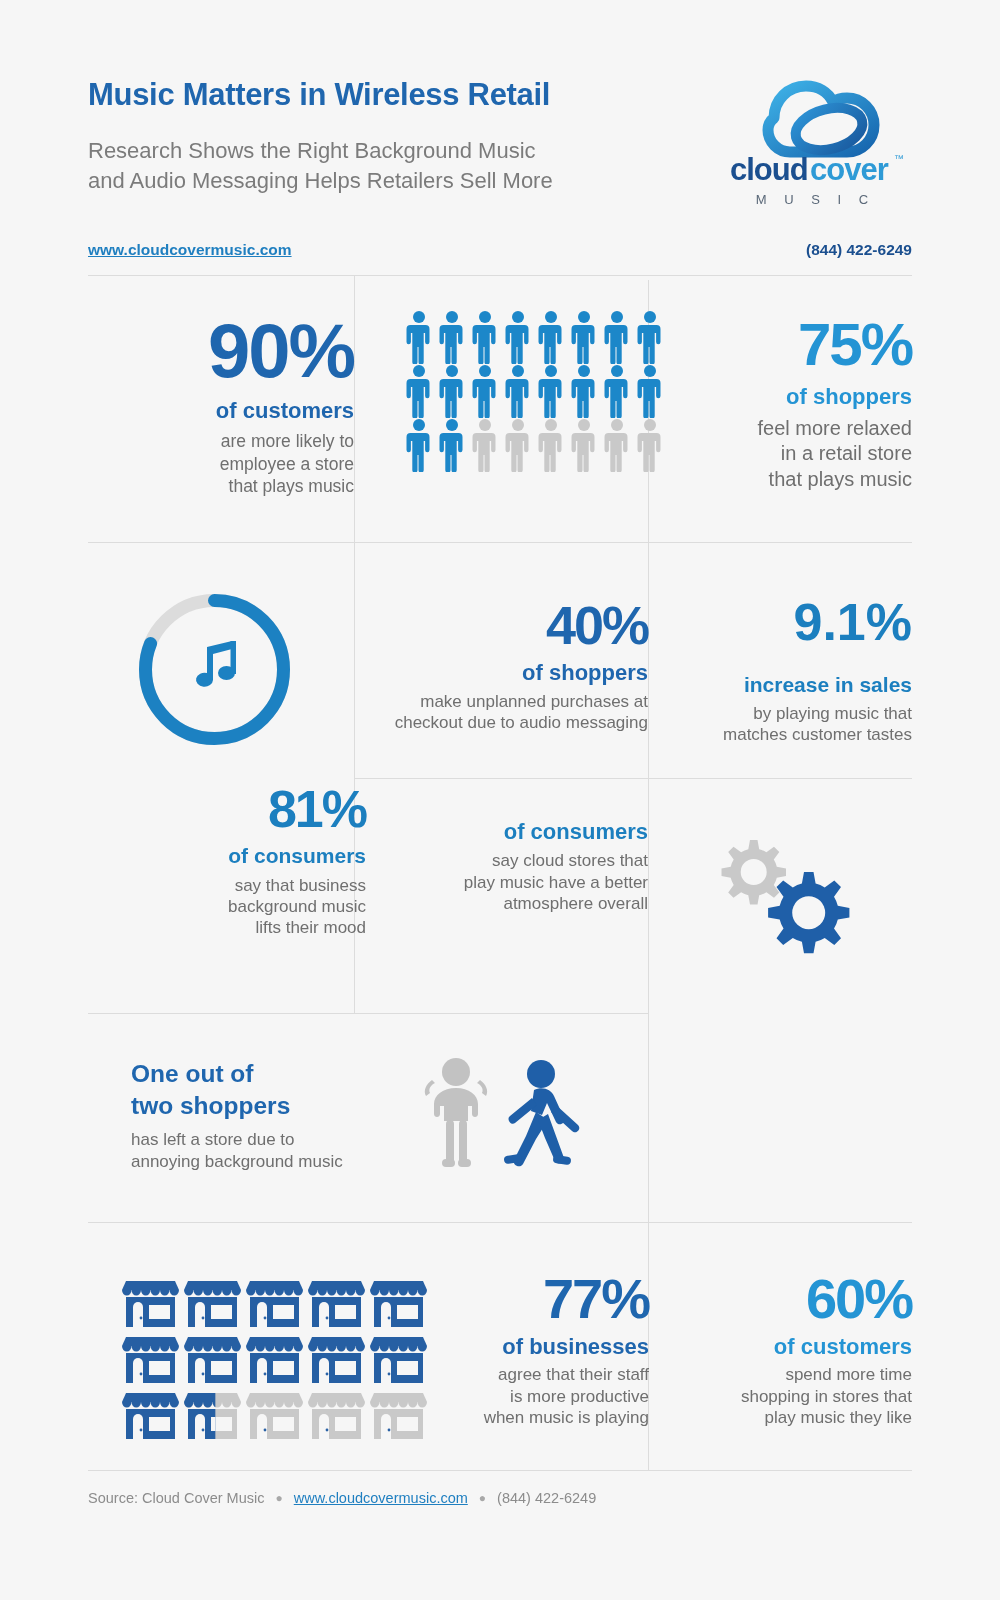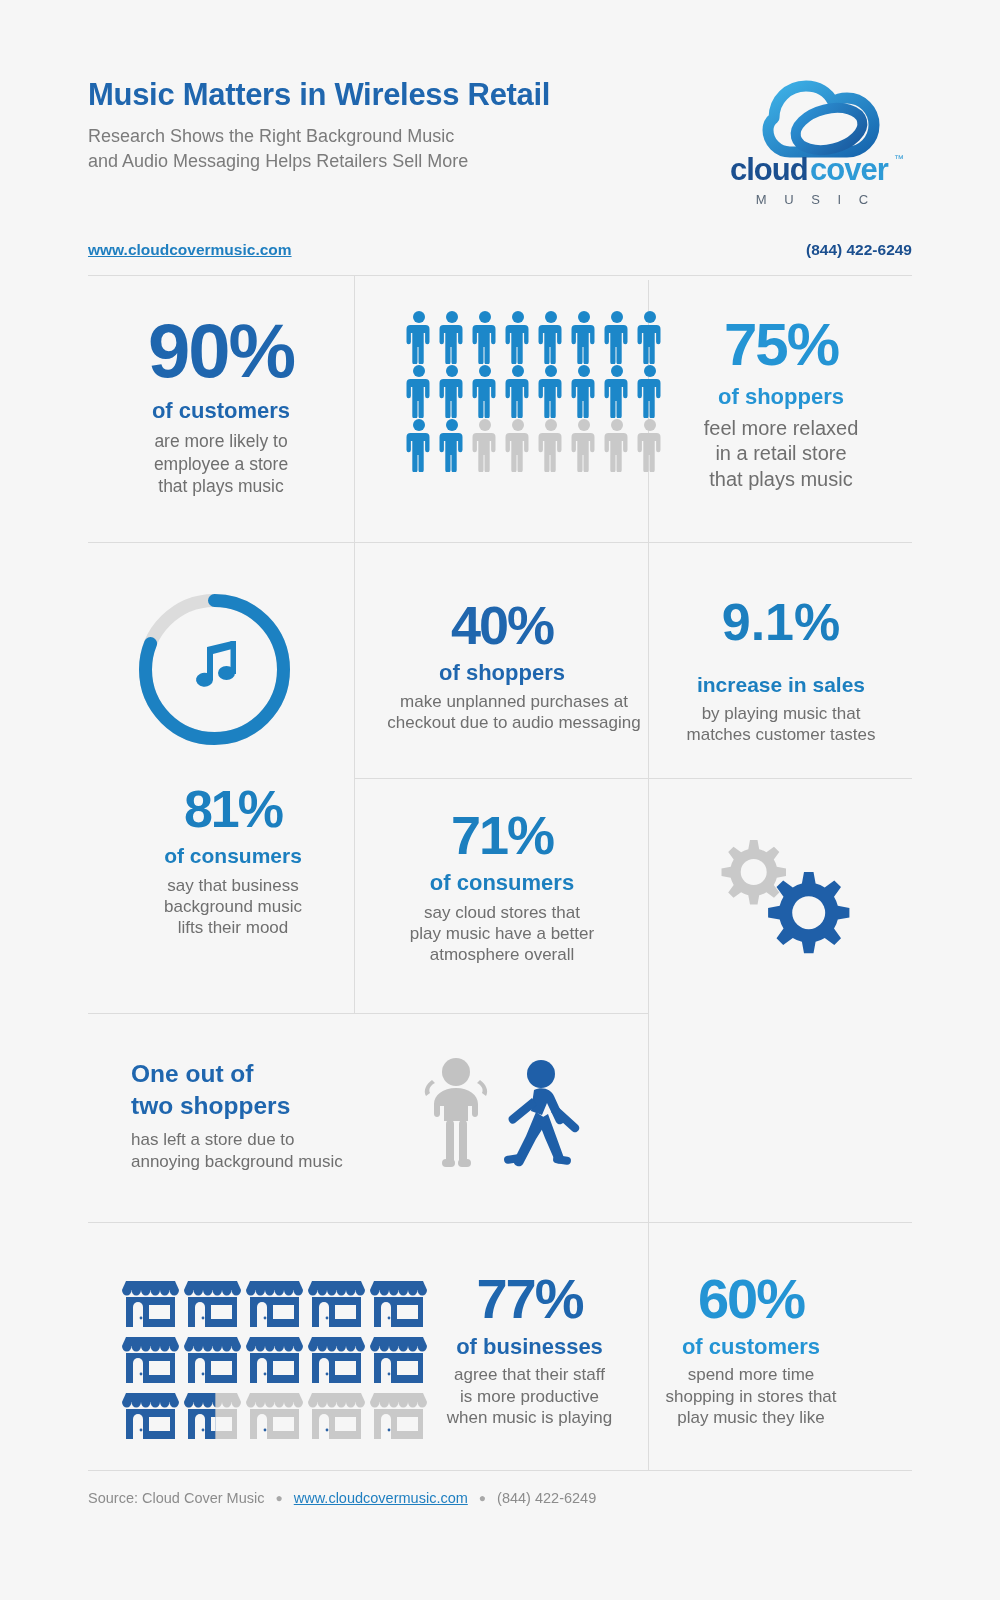--- a/index.html
+++ b/index.html
@@ -28,22 +28,22 @@
     height: 190px;
   }
   .title {
     font-size: 31px;
     font-weight: bold;
     color: #1f66ae;
     letter-spacing: -0.3px;
     line-height: 1.1;
   }
   .subtitle {
-    margin-top: 12px;
-    font-size: 18px;
+    margin-top: 24px;
+    font-size: 22px;
     color: #7b7b7b;
     line-height: 1.38;
     font-weight: 400;
   }
   .header-url {
     position: absolute;
     left: 0;
     top: 163px;
     font-size: 15.5px;
     font-weight: bold;
@@ -102,21 +102,21 @@
   }
   .desc {
     color: #6f6f6f;
     line-height: 1.26;
   }
 
   .c-dark { color: #1f66ae; }
   .c-mid  { color: #1c7fbf; }
   .c-light{ color: #2494d4; }
 
-  .tc { text-align: center; }
+  .tc { text-align: right; }
 
   
   .people {
     position: absolute;
     display: grid;
     grid-template-columns: repeat(8, 30px);
     grid-template-rows: repeat(3, 54px);
     column-gap: 3px;
     row-gap: 0px;
   }
@@ -365,21 +365,20 @@
   <div class="cell tc" style="left:650px; top:598px; width:262px;">
     <div class="big-num c-mid" style="font-size:52px; letter-spacing:0px;">9.1%</div>
     <div class="sub-lead c-mid" style="font-size:21px; margin-top:26px;">increase in sales</div>
     <div class="desc" style="font-size:17px; margin-top:5px;">
       <div>by playing music that</div>
       <div>matches customer tastes</div>
     </div>
   </div>
 
   <div class="cell tc" style="left:356px; top:810px; width:292px;">
-    <div class="big-num c-mid" style="font-size:54px;">71%</div>
     <div class="sub-lead c-mid" style="font-size:22px; margin-top:9px;">of consumers</div>
     <div class="desc" style="font-size:17px; margin-top:6px;">
       <div>say cloud stores that</div>
       <div>play music have a better</div>
       <div>atmosphere overall</div>
     </div>
   </div>
 
   <div class="cell" style="left:688px; top:832px;">
     <svg width="180" height="135" viewBox="0 0 180 135">
@@ -746,21 +745,21 @@
   <div class="cell tc" style="left:410px; top:1272px; width:239px;">
     <div class="big-num c-dark" style="font-size:56px;">77%</div>
     <div class="sub-lead c-dark" style="font-size:22px; margin-top:9px;">of businesses</div>
     <div class="desc" style="font-size:17px; margin-top:5px;">
       <div>agree that their staff</div>
       <div>is more productive</div>
       <div>when music is playing</div>
     </div>
   </div>
 
-  <div class="cell tc" style="left:620px; top:1272px; width:262px;">
+  <div class="cell tc" style="left:650px; top:1272px; width:262px;">
     <div class="big-num c-light" style="font-size:56px;">60%</div>
     <div class="sub-lead c-light" style="font-size:22px; margin-top:9px;">of customers</div>
     <div class="desc" style="font-size:17px; margin-top:5px;">
       <div>spend more time</div>
       <div>shopping in stores that</div>
       <div>play music they like</div>
     </div>
   </div>
 
   <div class="footer">

